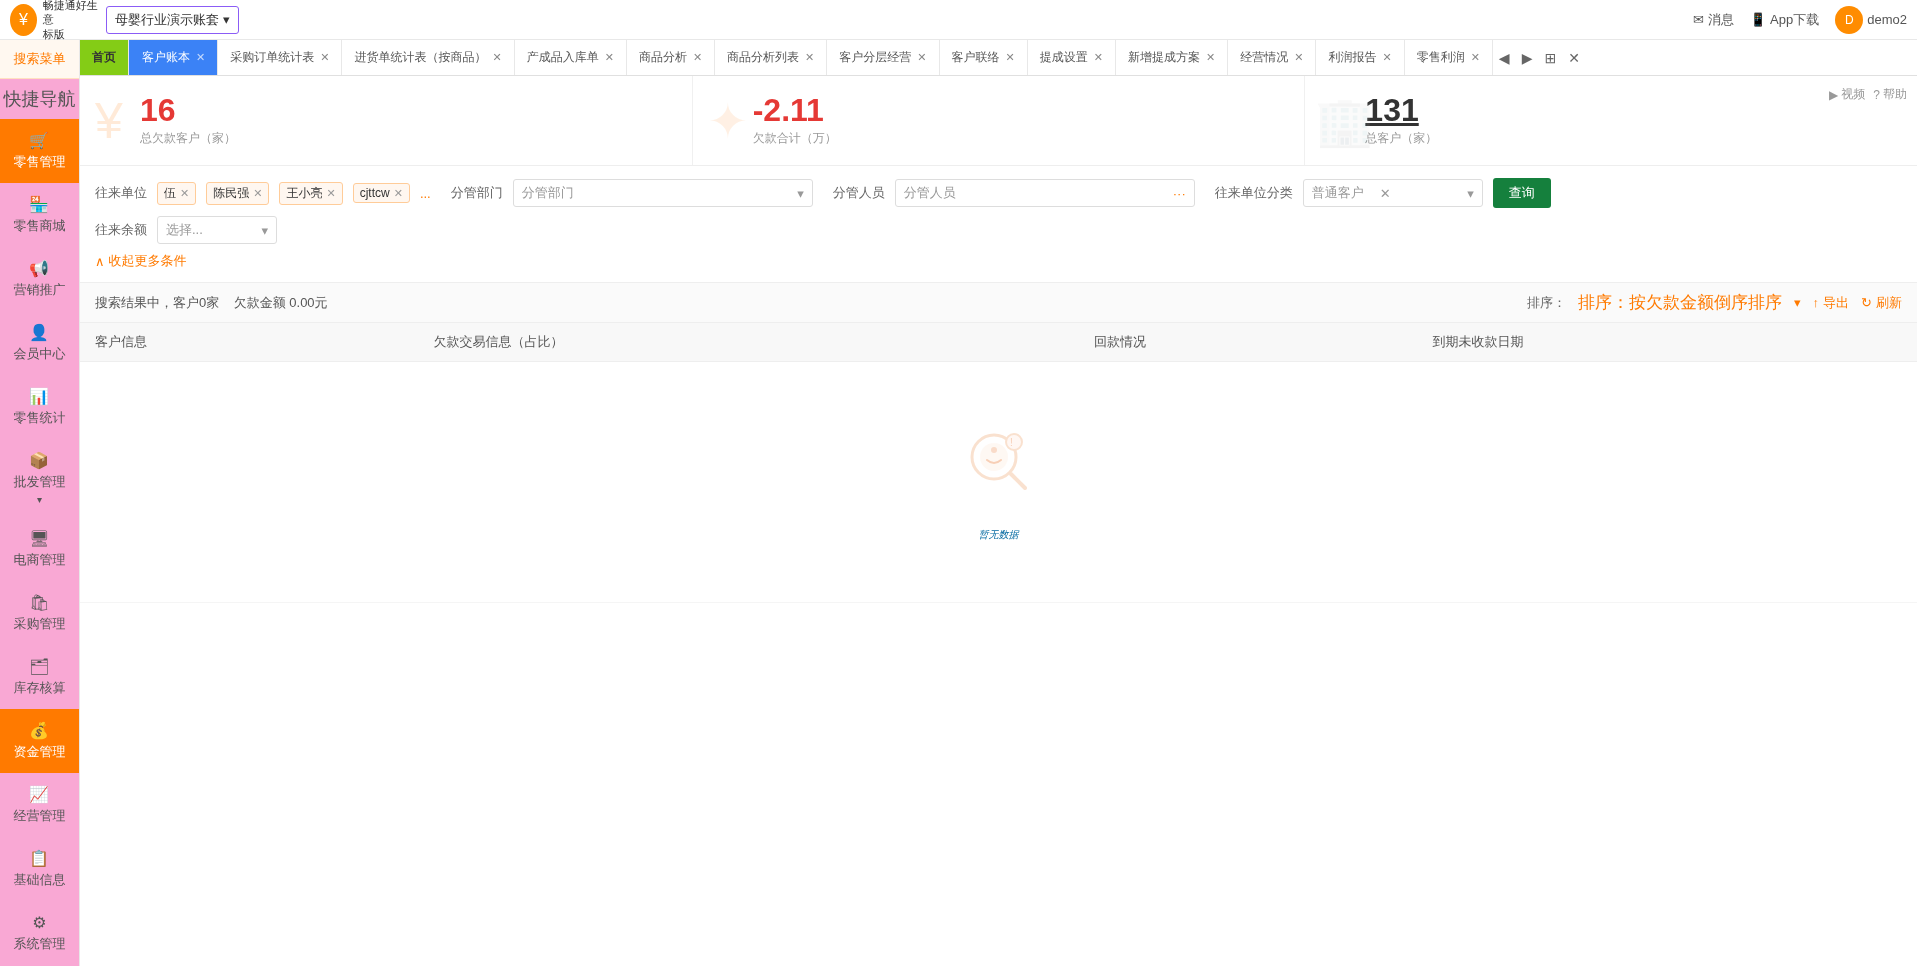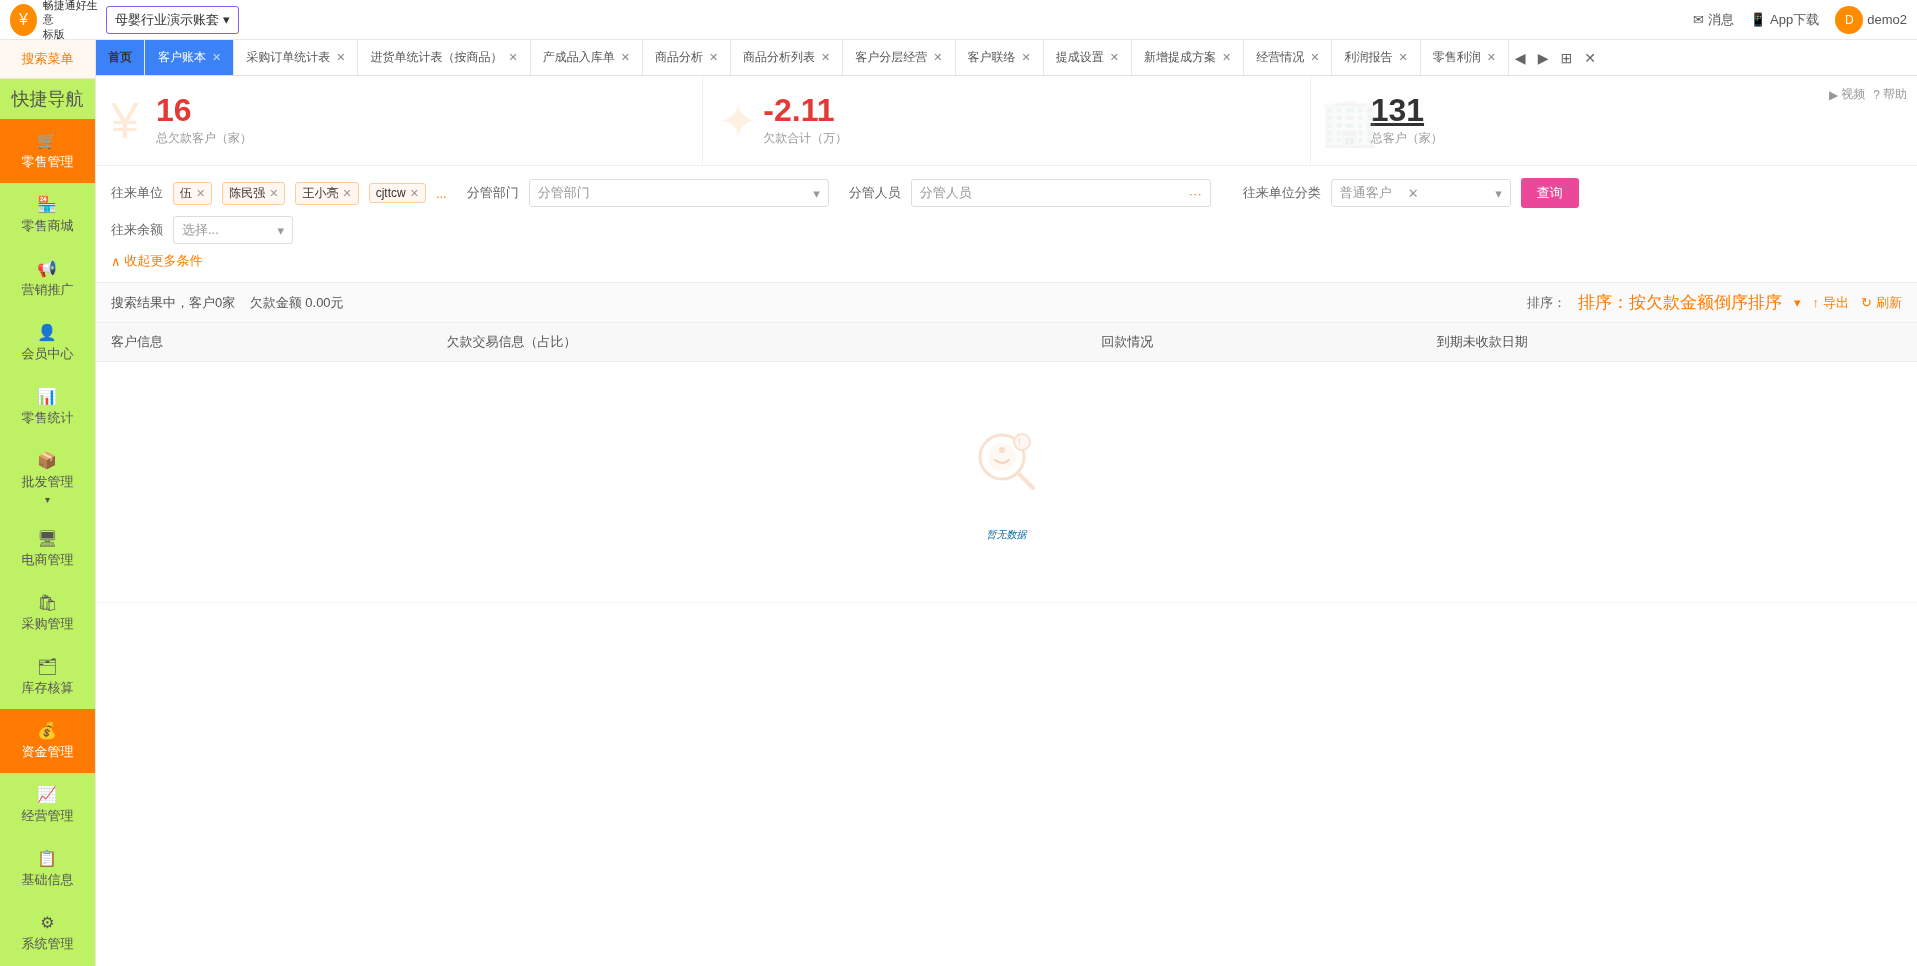--- a/index.html
+++ b/index.html
@@ -81,22 +81,22 @@
 
     
     .main-layout {
       display: flex;
       flex: 1;
       overflow: hidden;
     }
 
     
     .sidebar {
-      width: 96px;
-      background: #bef264;
+      width: 80px;
+      background: #f9a8d4;
       border-right: 1px solid #e8e8e8;
       display: flex;
       flex-direction: column;
       flex-shrink: 0;
       overflow-y: auto;
     }
     .sidebar-search {
       padding: 10px 8px;
       background: #fff8f0;
       text-align: center;
@@ -161,21 +161,21 @@
       background: #3b82f6;
       color: #fff;
       padding-left: 13px;
     }
     .tab-item .tab-close {
       margin-left: 6px;
       font-size: 11px;
       opacity: 0.7;
     }
     .tab-item.home {
-      background: #3b82f6;
+      background: #84cc16;
       color: #333;
       font-weight: bold;
     }
     .tab-nav-btn {
       padding: 0 6px;
       cursor: pointer;
       color: #666;
       font-size: 14px;
       flex-shrink: 0;
     }
@@ -367,21 +367,21 @@
     .empty-text {
       font-size: 10px;
       color: #0369a1;
       font-style: italic;
     }
 
     .sort-label { color: #666; font-size: 13px; }
     .sort-select { color: #ff7a00; font-size: 17px; cursor: pointer; }
 
     .btn-query {
-      background: #ec4899;
+      background: #15803d;
       color: #fff;
       border: none;
       padding: 6px 16px;
       border-radius: 3px;
       cursor: pointer;
       font-size: 13px;
     }
   </style>
 </head>
 <body>
@@ -610,21 +610,21 @@
             <span>分管部门</span>
             <span>▾</span>
           </div>
 
           <span class="filter-label" style="margin-left:10px;">分管人员</span>
           <div class="filter-dropdown filter-dropdown-wide">
             <span>分管人员</span>
             <span style="color:#ff7a00;">···</span>
           </div>
 
-          <span class="filter-label" style="margin-left:22px;">往来单位分类</span>
+          <span class="filter-label" style="margin-left:10px;">往来单位分类</span>
           <div class="filter-dropdown" style="min-width:180px;">
             <div style="display:flex;align-items:center;gap:16px;text-align:center;">
               <span>普通客户</span>
               <span class="remove">✕</span>
             </div>
             <span>▾</span>
           </div>
 
           <button class="btn-query">查询</button>
         </div>

